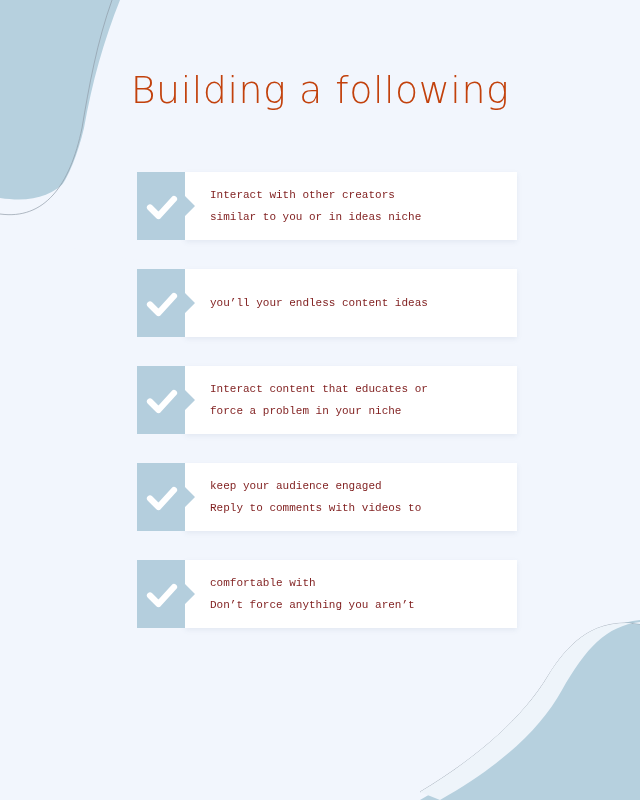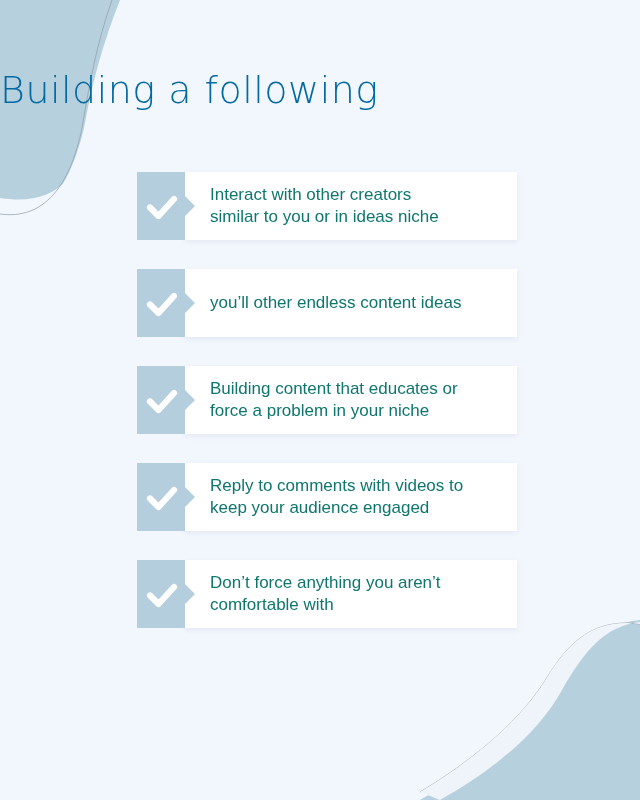--- a/index.html
+++ b/index.html
@@ -30,25 +30,26 @@
     height: 800px;
     pointer-events: none;
   }
 
   
   .title {
     position: absolute;
     left: 0;
     top: 68px;
     width: 640px;
+    text-align: center;
     font-family: "DejaVu Sans", "Liberation Sans", sans-serif;
     font-weight: 300;
     font-size: 38px;
     letter-spacing: 0.5px;
-    color: #0369a1;
+    color: #c2410c;
     white-space: nowrap;
   }
 
   
   .checklist {
     position: absolute;
     left: 137px;
     top: 172px;
     width: 380px;
   }
@@ -73,25 +74,25 @@
     box-shadow: 0 2px 5px rgba(120, 140, 165, 0.12);
     display: flex;
     flex-direction: column;
     justify-content: center;
     box-sizing: border-box;
     padding-left: 25px;
     padding-right: 12px;
   }
 
   .row-line {
-    font-family: Liberation Sans, sans-serif;
+    font-family: Liberation Mono, monospace;
     font-weight: 400;
-    font-size: 17px;
+    font-size: 11px;
     line-height: 22px;
-    color: #0f766e;
+    color: #7f1d1d;
     white-space: nowrap;
   }
 
   
   .check-tab {
     position: absolute;
     left: 0;
     top: 0;
     width: 58px;
     height: 68px;
@@ -150,60 +151,60 @@
       <div class="check-tab">
         <svg viewBox="0 0 58 68" width="58" height="68" xmlns="http://www.w3.org/2000/svg">
           <path class="tab-shape" d="M 0 0 L 48 0 L 48 24 L 58 34 L 48 44 L 48 68 L 0 68 Z"></path>
           <path class="tab-check" d="M 13 35.5 L 21.5 44 L 37 27"></path>
         </svg>
       </div>
     </div>
 
     <div class="check-row">
       <div class="row-card">
-        <div class="row-line">you’ll other endless content ideas</div>
-      </div>
-      <div class="check-tab">
-        <svg viewBox="0 0 58 68" width="58" height="68" xmlns="http://www.w3.org/2000/svg">
-          <path class="tab-shape" d="M 0 0 L 48 0 L 48 24 L 58 34 L 48 44 L 48 68 L 0 68 Z"></path>
-          <path class="tab-check" d="M 13 35.5 L 21.5 44 L 37 27"></path>
-        </svg>
-      </div>
-    </div>
-
-    <div class="check-row">
-      <div class="row-card">
-        <div class="row-line">Building content that educates or</div>
+        <div class="row-line">you’ll your endless content ideas</div>
+      </div>
+      <div class="check-tab">
+        <svg viewBox="0 0 58 68" width="58" height="68" xmlns="http://www.w3.org/2000/svg">
+          <path class="tab-shape" d="M 0 0 L 48 0 L 48 24 L 58 34 L 48 44 L 48 68 L 0 68 Z"></path>
+          <path class="tab-check" d="M 13 35.5 L 21.5 44 L 37 27"></path>
+        </svg>
+      </div>
+    </div>
+
+    <div class="check-row">
+      <div class="row-card">
+        <div class="row-line">Interact content that educates or</div>
         <div class="row-line">force a problem in your niche</div>
       </div>
       <div class="check-tab">
         <svg viewBox="0 0 58 68" width="58" height="68" xmlns="http://www.w3.org/2000/svg">
           <path class="tab-shape" d="M 0 0 L 48 0 L 48 24 L 58 34 L 48 44 L 48 68 L 0 68 Z"></path>
           <path class="tab-check" d="M 13 35.5 L 21.5 44 L 37 27"></path>
         </svg>
       </div>
     </div>
 
     <div class="check-row">
       <div class="row-card">
+        <div class="row-line">keep your audience engaged</div>
         <div class="row-line">Reply to comments with videos to</div>
-        <div class="row-line">keep your audience engaged</div>
-      </div>
-      <div class="check-tab">
-        <svg viewBox="0 0 58 68" width="58" height="68" xmlns="http://www.w3.org/2000/svg">
-          <path class="tab-shape" d="M 0 0 L 48 0 L 48 24 L 58 34 L 48 44 L 48 68 L 0 68 Z"></path>
-          <path class="tab-check" d="M 13 35.5 L 21.5 44 L 37 27"></path>
-        </svg>
-      </div>
-    </div>
-
-    <div class="check-row">
-      <div class="row-card">
+      </div>
+      <div class="check-tab">
+        <svg viewBox="0 0 58 68" width="58" height="68" xmlns="http://www.w3.org/2000/svg">
+          <path class="tab-shape" d="M 0 0 L 48 0 L 48 24 L 58 34 L 48 44 L 48 68 L 0 68 Z"></path>
+          <path class="tab-check" d="M 13 35.5 L 21.5 44 L 37 27"></path>
+        </svg>
+      </div>
+    </div>
+
+    <div class="check-row">
+      <div class="row-card">
+        <div class="row-line">comfortable with</div>
         <div class="row-line">Don’t force anything you aren’t</div>
-        <div class="row-line">comfortable with</div>
       </div>
       <div class="check-tab">
         <svg viewBox="0 0 58 68" width="58" height="68" xmlns="http://www.w3.org/2000/svg">
           <path class="tab-shape" d="M 0 0 L 48 0 L 48 24 L 58 34 L 48 44 L 48 68 L 0 68 Z"></path>
           <path class="tab-check" d="M 13 35.5 L 21.5 44 L 37 27"></path>
         </svg>
       </div>
     </div>
 
   </div>

